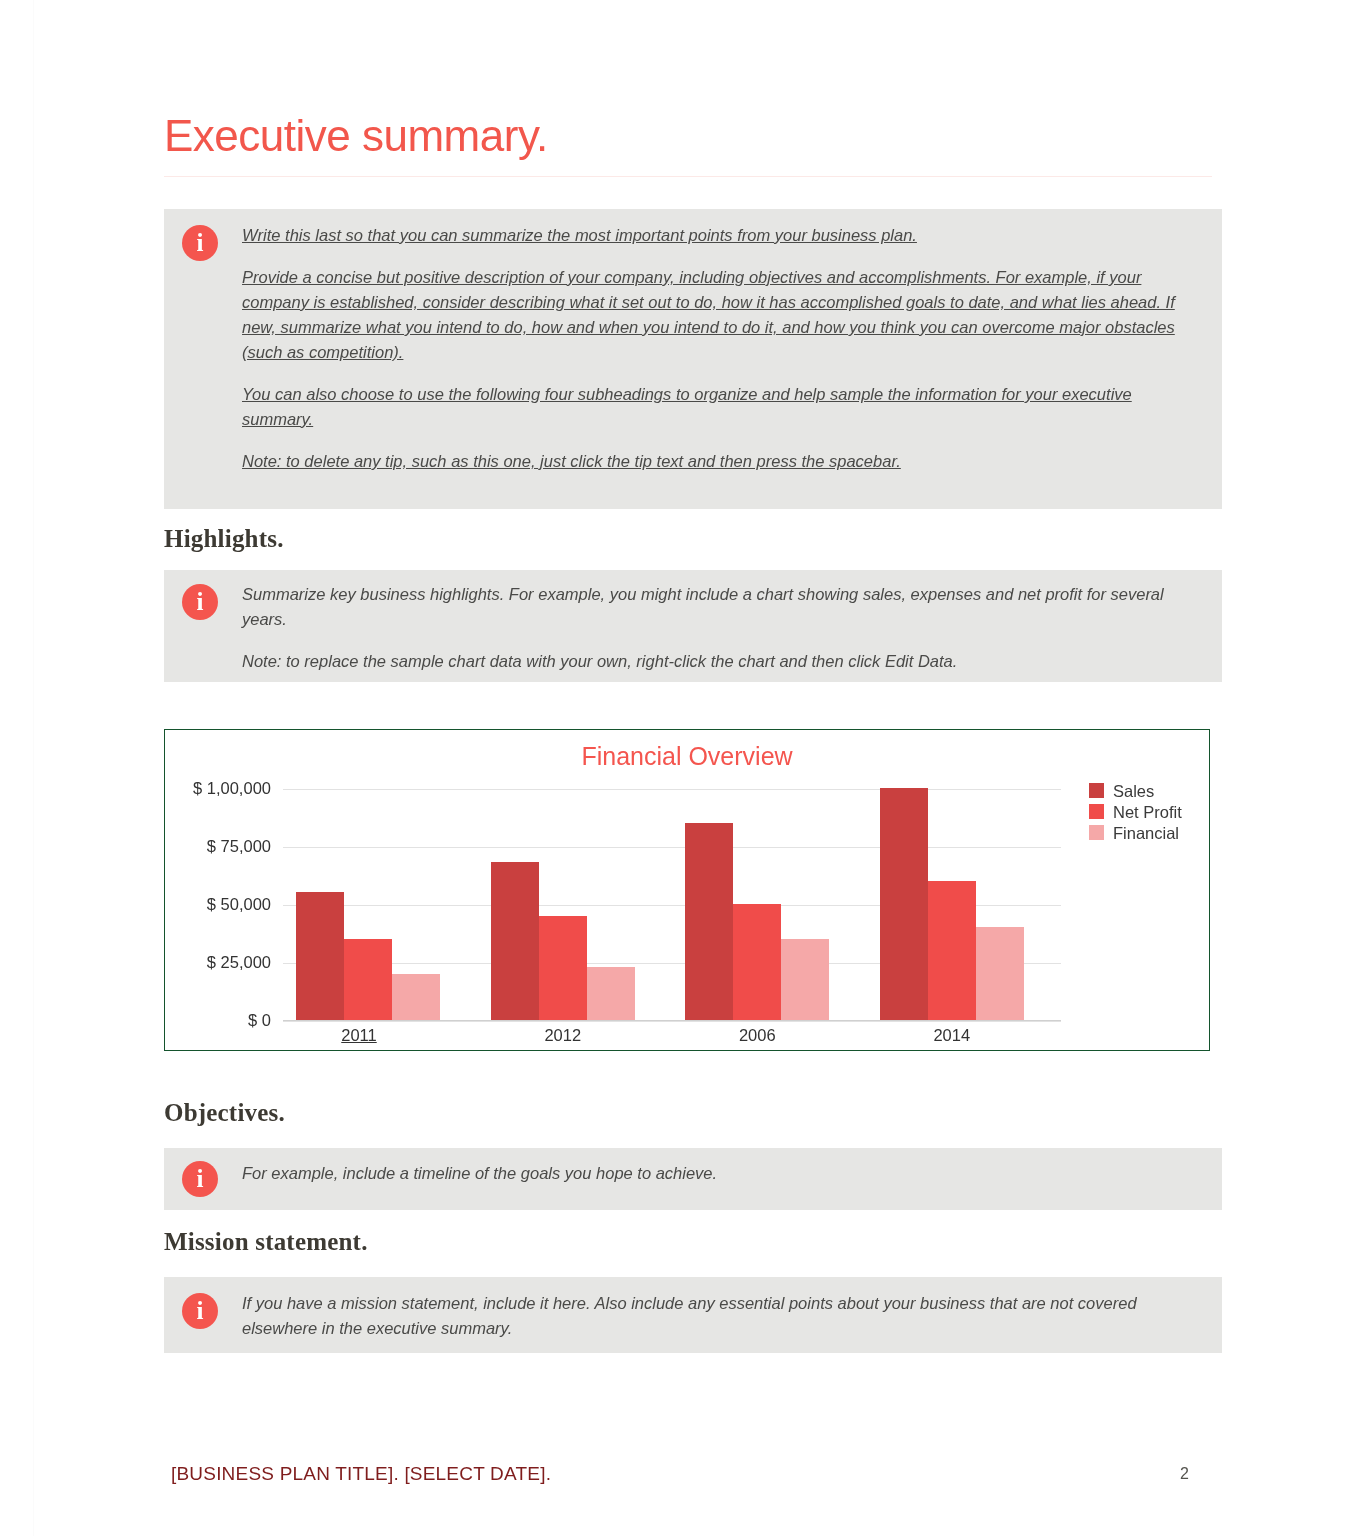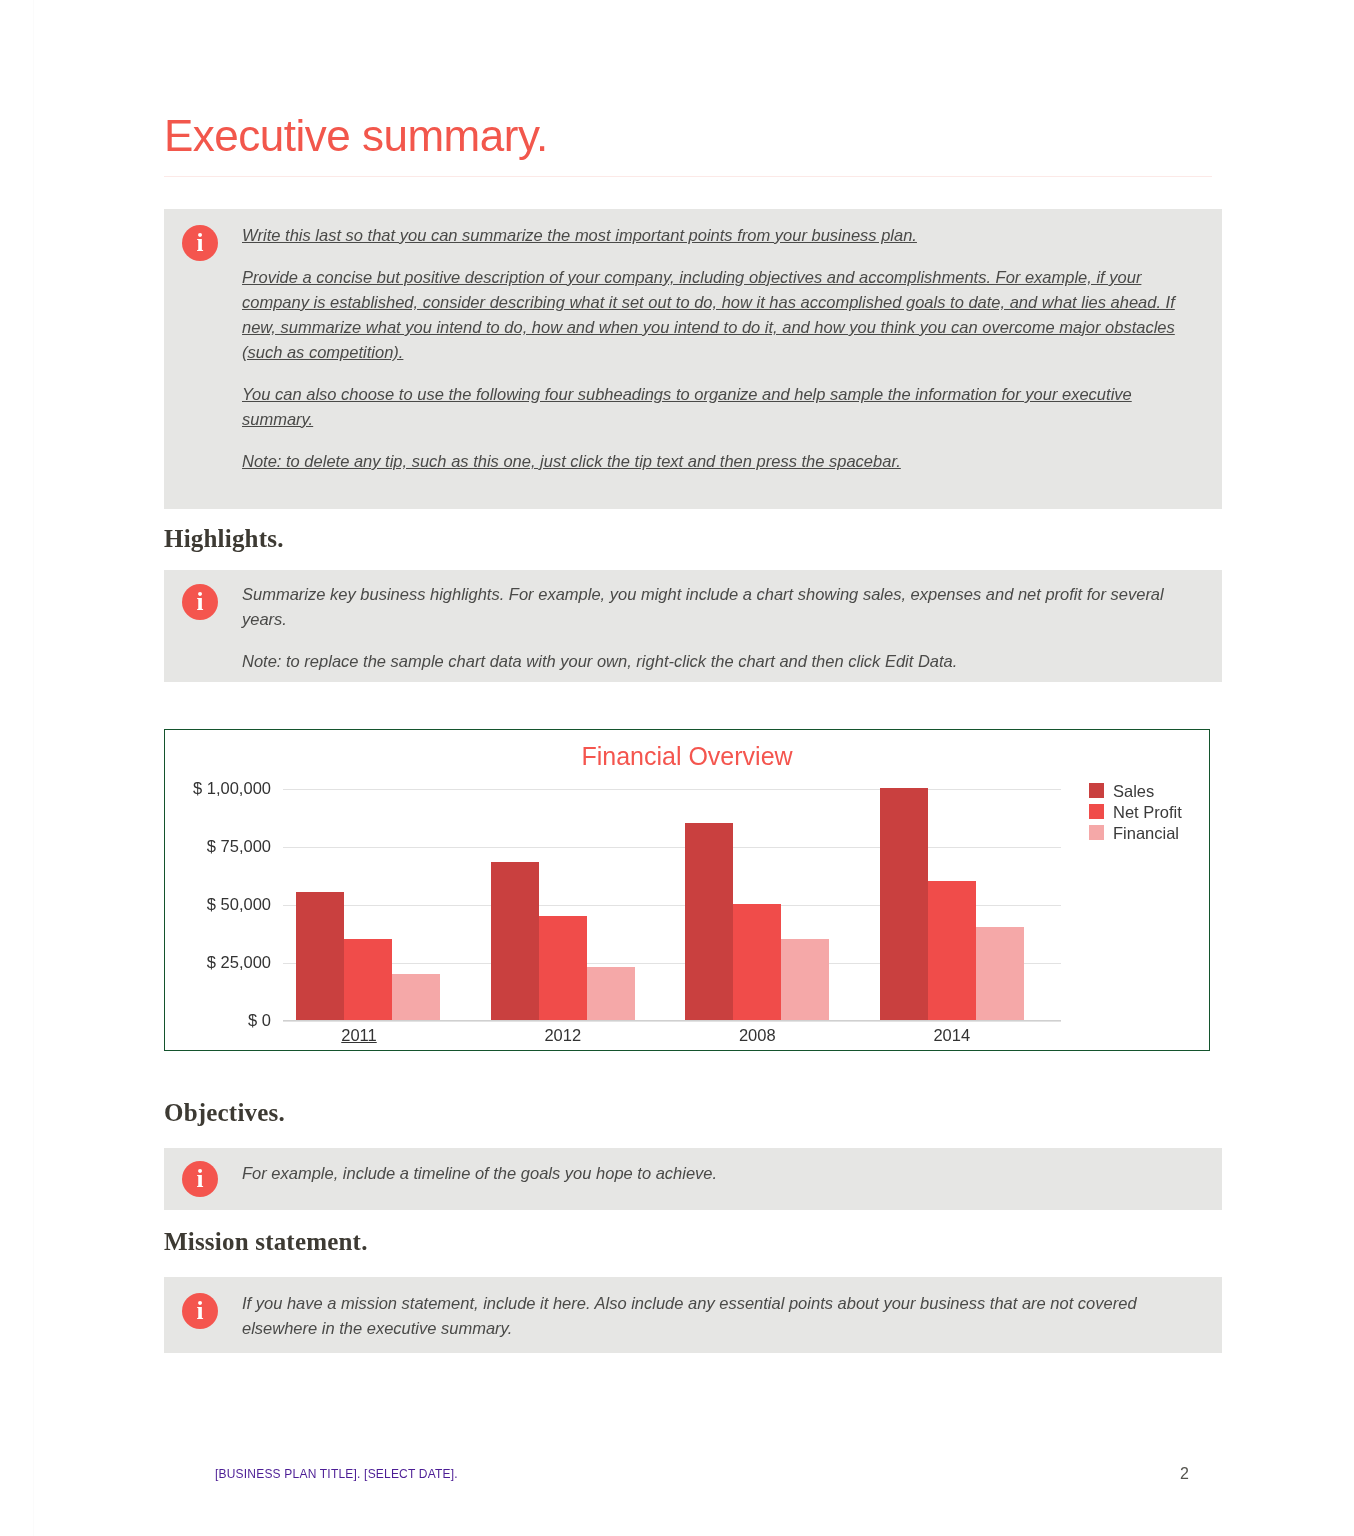--- a/index.html
+++ b/index.html
@@ -232,26 +232,25 @@
     line-height: 18px;
     color: #3A3A3A;
     white-space: nowrap;
   }
 
   
   .footer-left {
     position: absolute;
     left: 171px;
     top: 1464px;
-    font-size: 12px;
+    font-size: 19px;
     line-height: 20px;
-    color: #4c1d95;
+    color: #7f1d1d;
     letter-spacing: 0.2px;
     white-space: nowrap;
-    margin-left: 44px;
   }
   .footer-right {
     position: absolute;
     left: 1180px;
     top: 1464px;
     width: 40px;
     text-align: left;
     font-size: 16px;
     line-height: 20px;
     color: #54534E;
@@ -326,21 +325,21 @@
     <div id="ytick-labels">
         <div class="ytick-wrap" style="top: 50px;">$ 1,00,000</div>
         <div class="ytick-wrap" style="top: 108px;">$ 75,000</div>
         <div class="ytick-wrap" style="top: 166px;">$ 50,000</div>
         <div class="ytick-wrap" style="top: 224px;">$ 25,000</div>
         <div class="ytick-wrap" style="top: 282px;">$ 0</div>
       </div>
     <div id="xtick-labels">
         <div class="xlabel" style="left: 122px; width: 144px; text-decoration: underline;">2011</div>
         <div class="xlabel" style="left: 325.75px; width: 144px;">2012</div>
-        <div class="xlabel" style="left: 520.25px; width: 144px;">2008</div>
+        <div class="xlabel" style="left: 520.25px; width: 144px;">2006</div>
         <div class="xlabel" style="left: 714.75px; width: 144px;">2014</div>
       </div>
 
     <div class="legend" id="chart-legend">
         <div class="legend-row">
           <span class="legend-swatch" style="background: rgb(201, 64, 63);"></span>
           <span class="legend-label">Sales</span>
         </div>
         <div class="legend-row">
           <span class="legend-swatch" style="background: rgb(240, 76, 74);"></span>

